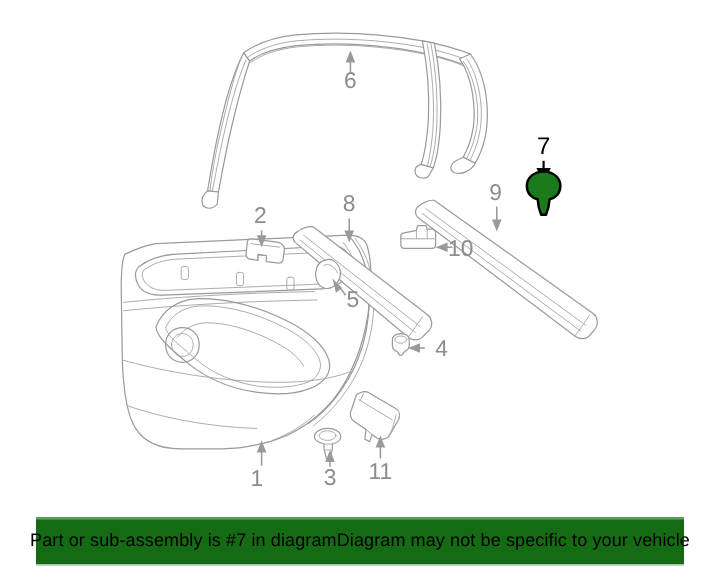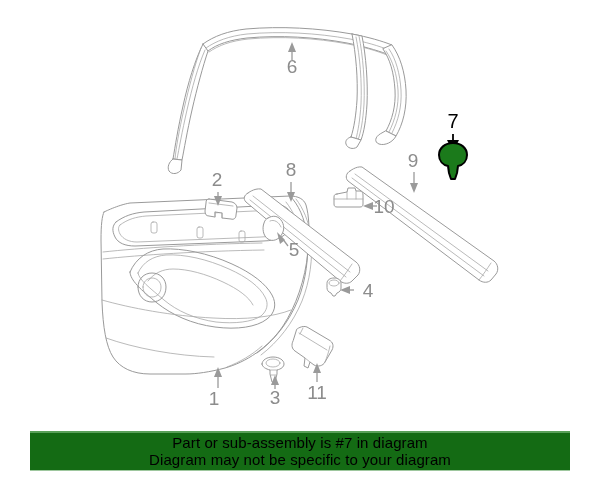--- a/index.html
+++ b/index.html
@@ -31,21 +31,21 @@
     position: absolute;
     left: 30px;
     top: 431px;
     width: 540px;
     height: 40px;
     background: #146b14;
     border-top: 2px solid #59a059;
     border-bottom: 1px solid #9ec79e;
     box-sizing: border-box;
     display: flex;
-    flex-direction: column;
+    flex-direction: row;
     align-items: center;
     justify-content: center;
     line-height: 1.08;
   }
   .notice-line {
     color: #000000;
     font-family: "Liberation Sans", sans-serif;
     font-size: 15px;
     letter-spacing: 0.1px;
     white-space: nowrap;
@@ -356,16 +356,16 @@
     <text class="callout-num highlight" x="453" y="128" text-anchor="middle">7</text>
     <text class="callout-num" x="291" y="176" text-anchor="middle">8</text>
     <text class="callout-num" x="413" y="167" text-anchor="middle">9</text>
     <text class="callout-num" x="384" y="213" text-anchor="middle">10</text>
     <text class="callout-num" x="317" y="399" text-anchor="middle">11</text>
 
   </svg>
 
   <div class="notice-banner">
     <div class="notice-line">Part or sub-assembly is #7 in diagram</div>
-    <div class="notice-line">Diagram may not be specific to your diagram</div>
+    <div class="notice-line">Diagram may not be specific to your vehicle</div>
   </div>
 
 </div>
 
 </body></html>

